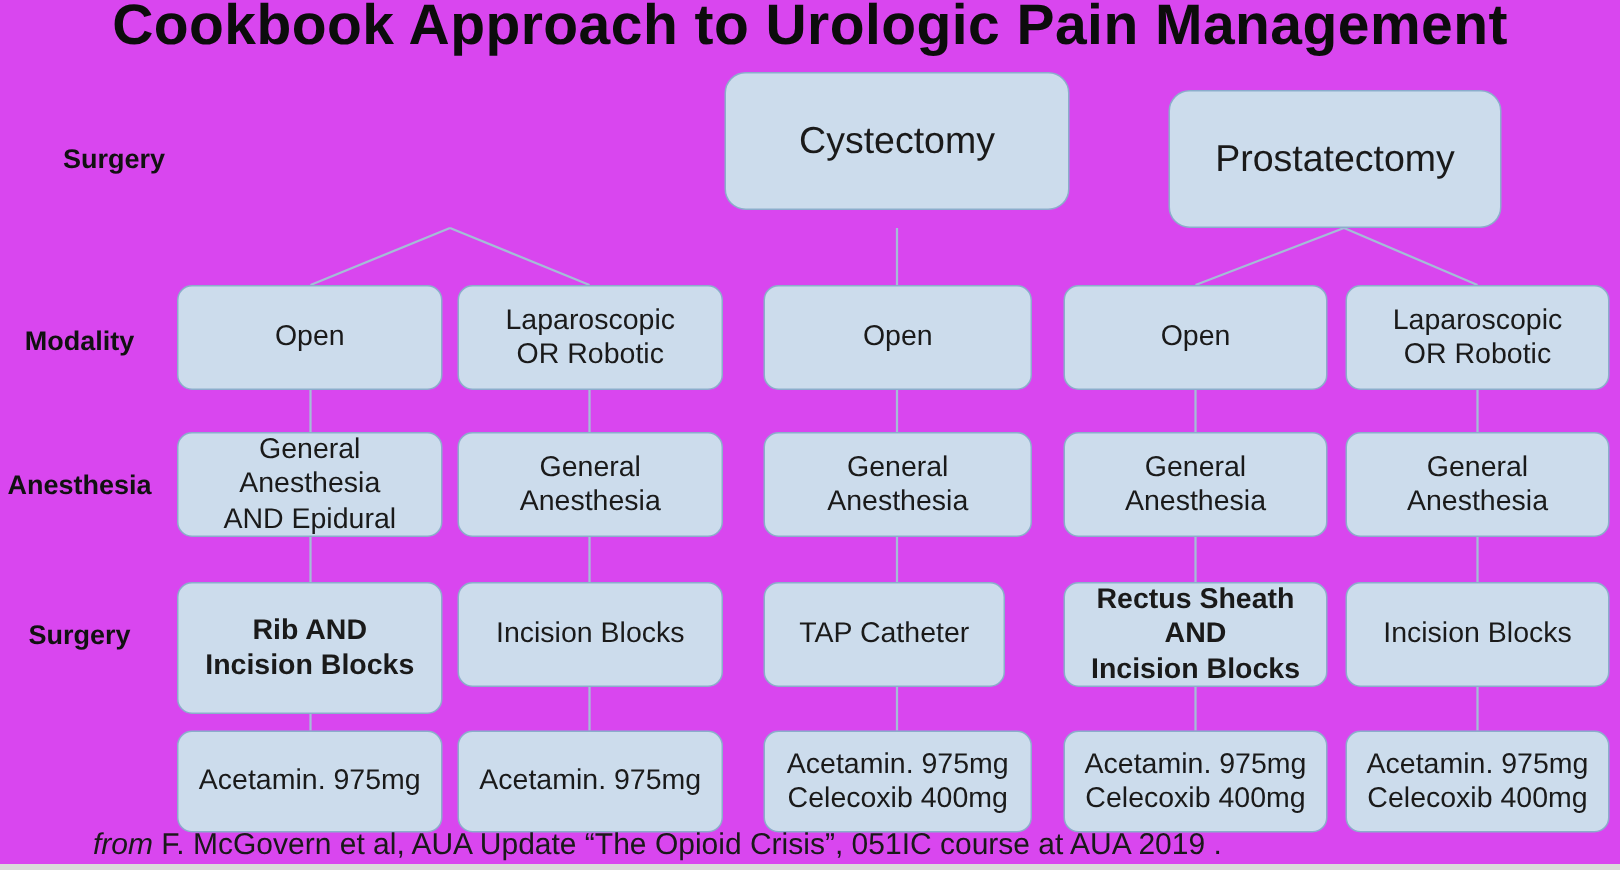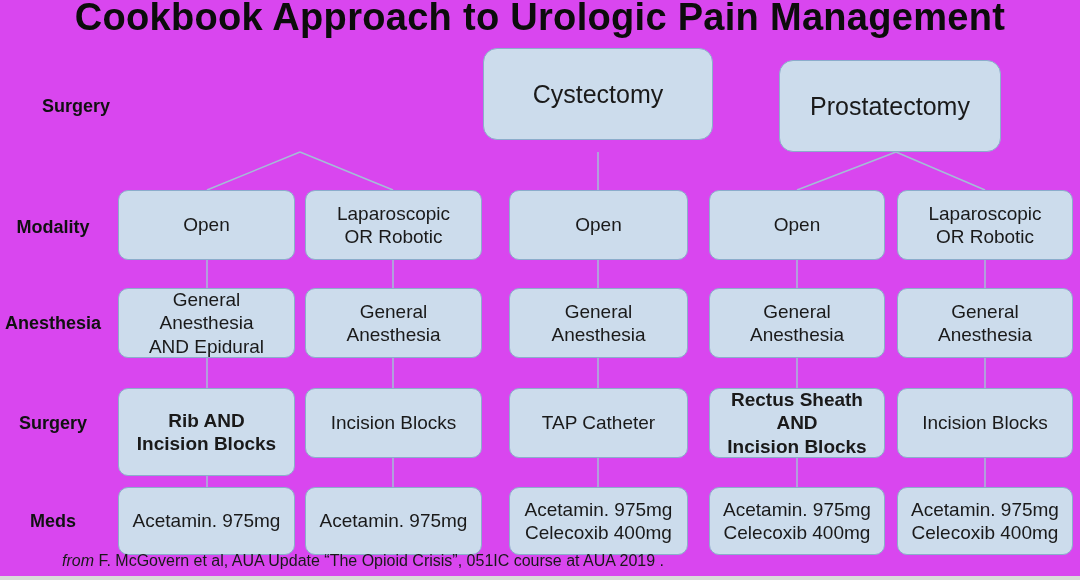--- a/index.html
+++ b/index.html
@@ -55,21 +55,21 @@
     padding: 2px 6px;
   }
   .box.surgery {
     border-radius: 14px;
     font-size: 25px;
   }
   .footer {
     position: absolute;
     left: 62px;
     top: 552px;
-    font-size: 16px;
+    font-size: 20px;
     color: #191919;
     white-space: nowrap;
   }
   .footer .prefix { font-style: italic; }
   .bottom-strip {
     position: absolute;
     left: 0;
     bottom: 0;
     width: 100%;
     height: 4px;
@@ -107,21 +107,20 @@
     <line x1="393" y1="458" x2="393" y2="487" stroke="#a4bdd6" stroke-width="1.5"></line>
     <line x1="598" y1="458" x2="598" y2="487" stroke="#a4bdd6" stroke-width="1.5"></line>
     <line x1="797" y1="458" x2="797" y2="487" stroke="#a4bdd6" stroke-width="1.5"></line>
     <line x1="985" y1="458" x2="985" y2="487" stroke="#a4bdd6" stroke-width="1.5"></line>
   </svg>
 
   <div class="row-label" style="top:94px;margin-left:23px;">Surgery</div>
   <div class="row-label" style="top:215px;">Modality</div>
   <div class="row-label" style="top:311px;">Anesthesia</div>
   <div class="row-label" style="top:411px;">Surgery</div>
-  <div class="row-label" style="top:509px;">Meds</div>
 
   <div class="box surgery" style="left:483px; top:48px; width:230px; height:92px;">Cystectomy</div>
   <div class="box surgery" style="left:779px; top:60px; width:222px; height:92px;">Prostatectomy</div>
 
   <div class="box" style="left:118px; top:190px; width:177px; height:70px;">Open</div>
   <div class="box" style="left:305px; top:190px; width:177px; height:70px;">Laparoscopic
 OR Robotic</div>
   <div class="box" style="left:509px; top:190px; width:179px; height:70px;">Open</div>
   <div class="box" style="left:709px; top:190px; width:176px; height:70px;">Open</div>
   <div class="box" style="left:897px; top:190px; width:176px; height:70px;">Laparoscopic
@@ -130,21 +129,21 @@
   <div class="box" style="left:118px; top:288px; width:177px; height:70px;">General Anesthesia
 AND Epidural</div>
   <div class="box" style="left:305px; top:288px; width:177px; height:70px;">General Anesthesia</div>
   <div class="box" style="left:509px; top:288px; width:179px; height:70px;">General Anesthesia</div>
   <div class="box" style="left:709px; top:288px; width:176px; height:70px;">General Anesthesia</div>
   <div class="box" style="left:897px; top:288px; width:176px; height:70px;">General Anesthesia</div>
 
   <div class="box" style="left:118px; top:388px; width:177px; height:88px;font-weight:bold;">Rib AND
 Incision Blocks</div>
   <div class="box" style="left:305px; top:388px; width:177px; height:70px;">Incision Blocks</div>
-  <div class="box" style="left:509px; top:388px; width:179px; height:70px;">TAP Catheter</div>
+  <div class="box" style="left:509px; top:388px; width:161px; height:70px;">TAP Catheter</div>
   <div class="box" style="left:709px; top:388px; width:176px; height:70px;font-weight:bold;">Rectus Sheath AND
 Incision Blocks</div>
   <div class="box" style="left:897px; top:388px; width:176px; height:70px;">Incision Blocks</div>
 
   <div class="box" style="left:118px; top:487px; width:177px; height:68px;">Acetamin. 975mg</div>
   <div class="box" style="left:305px; top:487px; width:177px; height:68px;">Acetamin. 975mg</div>
   <div class="box" style="left:509px; top:487px; width:179px; height:68px;">Acetamin. 975mg
 Celecoxib 400mg</div>
   <div class="box" style="left:709px; top:487px; width:176px; height:68px;">Acetamin. 975mg
 Celecoxib 400mg</div>

